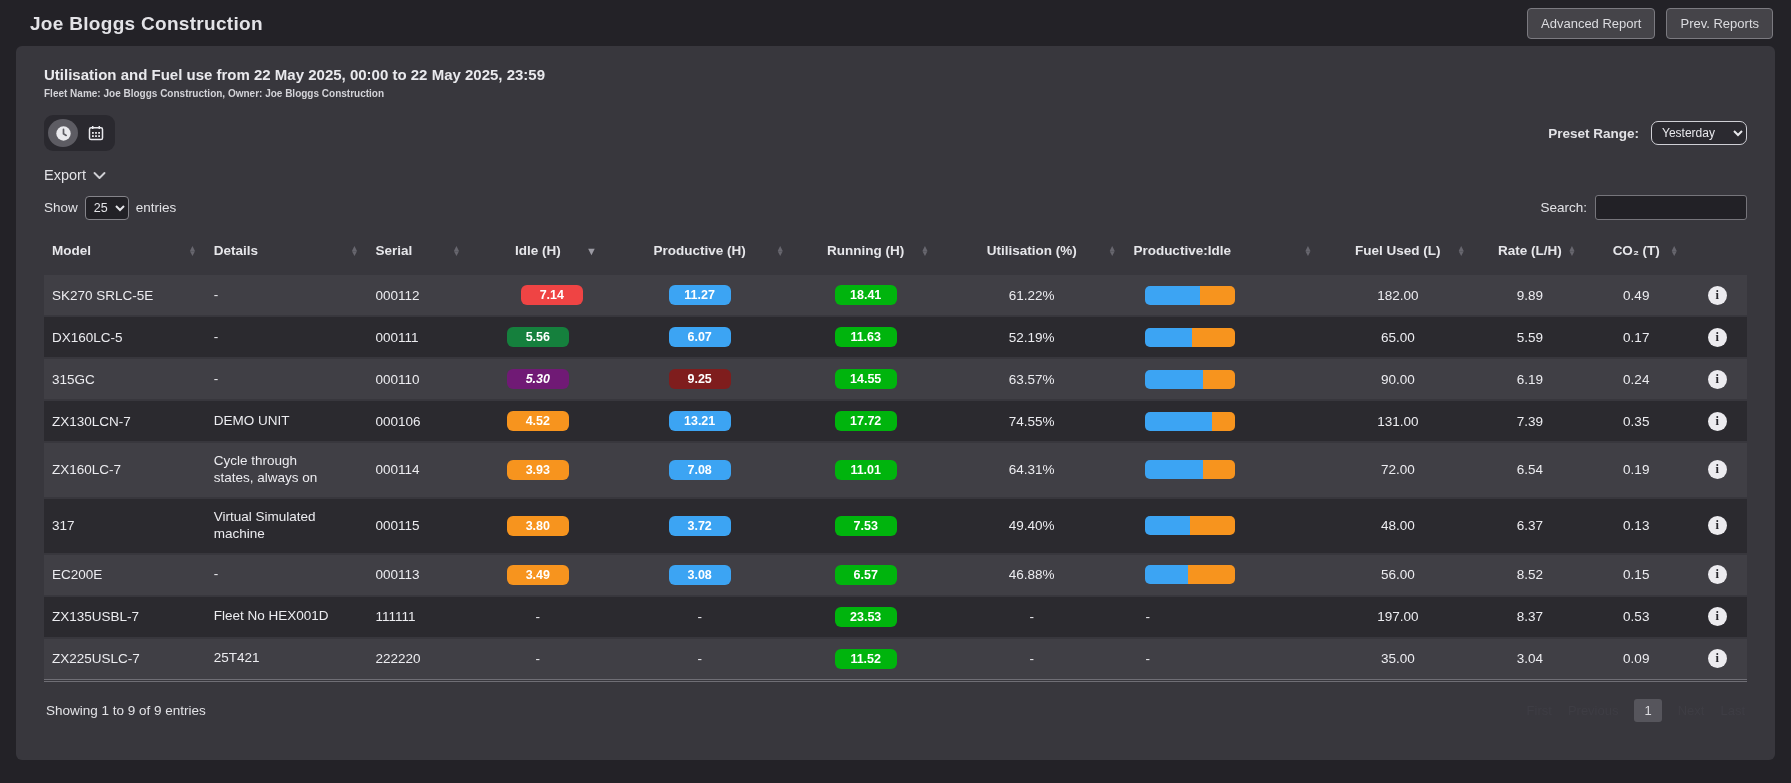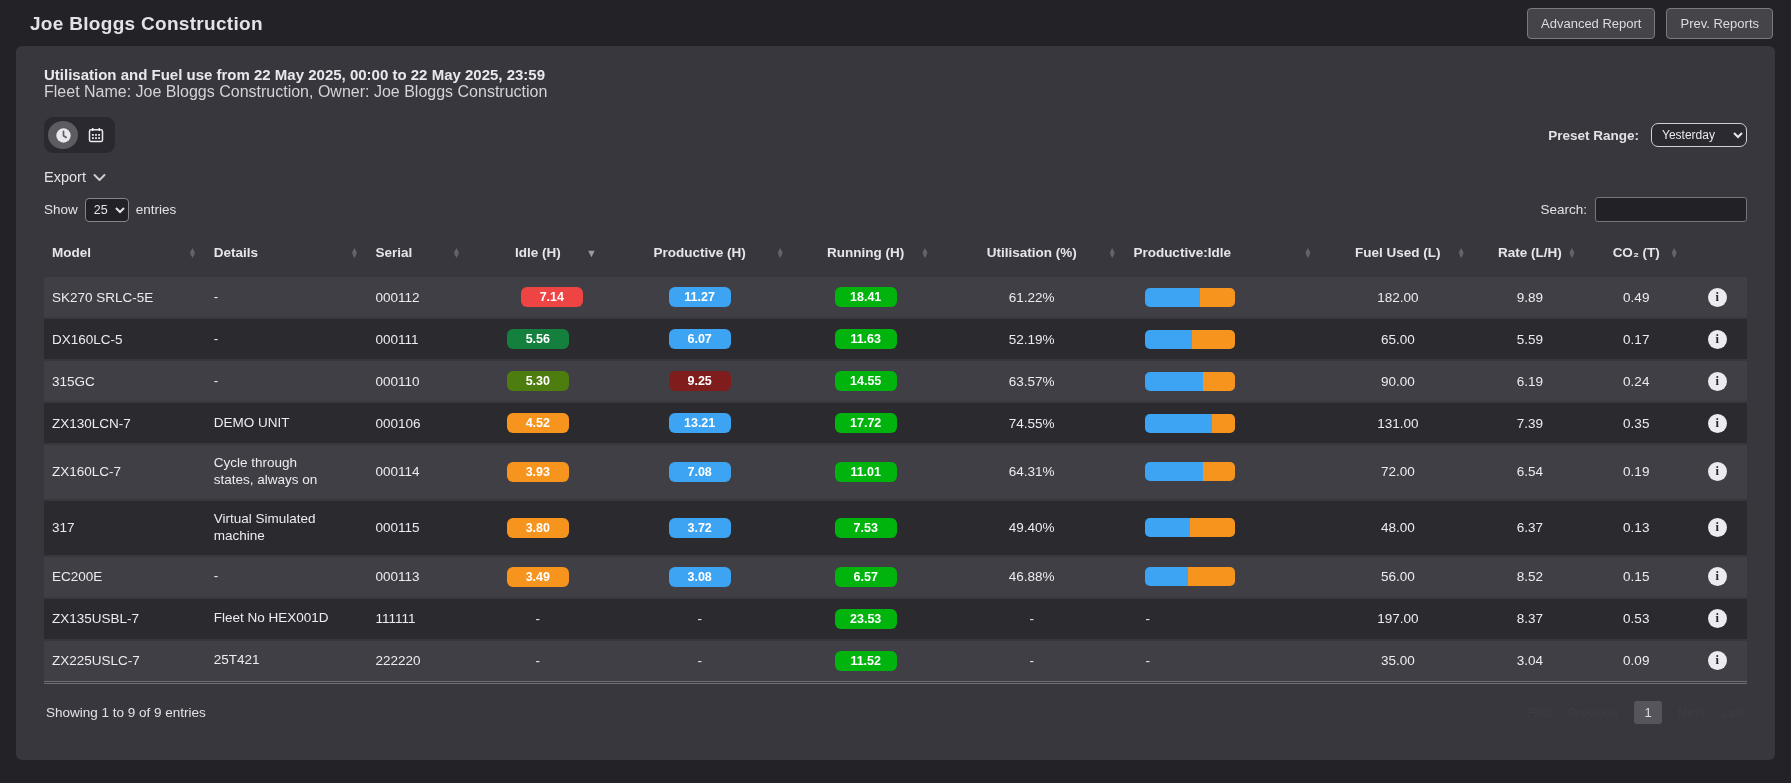--- a/index.html
+++ b/index.html
@@ -14,21 +14,21 @@
   .topbar { display:flex; justify-content:space-between; align-items:center; padding:8px 18px 7px 30px; }
   .page-title { margin:0; font-size:19px; font-weight:bold; color:#e3e3e7; letter-spacing:.3px; }
   .topbar-buttons { display:flex; gap:11px; }
   .top-btn {
     background:#454449; border:1px solid #7b7a80; color:#dcdce0;
     font-family:inherit; font-size:13px; padding:7px 13px; border-radius:4px; cursor:pointer;
   }
   
   .card { margin:0 16px 13px; background:#38373d; border-radius:6px; padding:20px 28px 0; min-height:714px; }
   .report-title { font-size:15px; font-weight:bold; color:#e9e9ed; }
-  .report-subtitle { font-size:16px; font-weight:normal; color:#d3d3d8; }
+  .report-subtitle { font-size:10px; font-weight:bold; color:#d3d3d8; margin-top:5px; }
   
   .toolbar { display:flex; justify-content:space-between; align-items:center; margin-top:16px; }
   .view-toggle { display:inline-flex; align-items:center; background:#2a292f; border-radius:9px; padding:4px; gap:3px; }
   .toggle-btn { width:30px; height:28px; border:none; background:transparent; border-radius:50%;
     display:flex; align-items:center; justify-content:center; cursor:pointer; color:#e8e8ec; }
   .toggle-btn.active { background:#5d5c63; }
   .preset { display:flex; align-items:center; gap:12px; font-size:13.5px; font-weight:bold; color:#e2e2e6; }
   .preset select { background:#2b2a30; color:#e8e8ec; border:1px solid #cfcfd5; border-radius:7px;
     padding:3px 6px; font-size:12px; min-width:96px; font-family:inherit; }
   
@@ -233,21 +233,21 @@
           </td>
           <td class="align-center">65.00</td>
           <td class="align-center">5.59</td>
           <td class="align-center">0.17</td>
           <td class="align-center"><button class="info-btn">i</button></td>
         </tr>
         <tr class="odd">
           <td class="align-left">315GC</td>
           <td class="align-left cell-details"><span>-</span></td>
           <td class="align-left">000110</td>
-          <td class="align-center"><span class="badge" style="background: #4d7c0f;">5.30</span></td>
+          <td class="align-center"><span class="badge" style="background: #701a75; font-style: italic;">5.30</span></td>
           <td class="align-center"><span class="badge" style="background: #7f1d1d;">9.25</span></td>
           <td class="align-center"><span class="badge" style="background: rgb(0, 180, 13);">14.55</span></td>
           <td class="align-center">63.57%</td>
           <td class="align-left">
             <div class="ratio-bar">
               <div style="width: 63.57%; background: rgb(60, 164, 243);"></div>
               <div style="flex: 1 1 0%; background: rgb(247, 148, 30);"></div>
             </div>
           </td>
           <td class="align-center">90.00</td>

